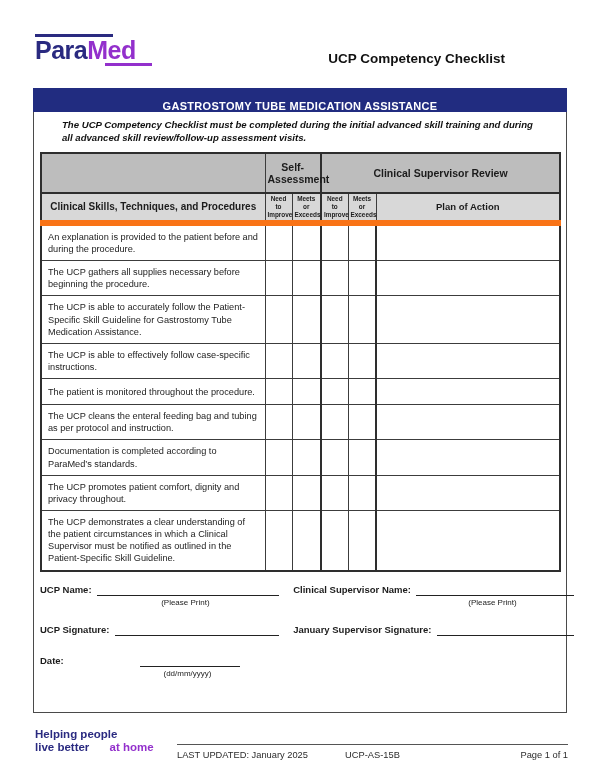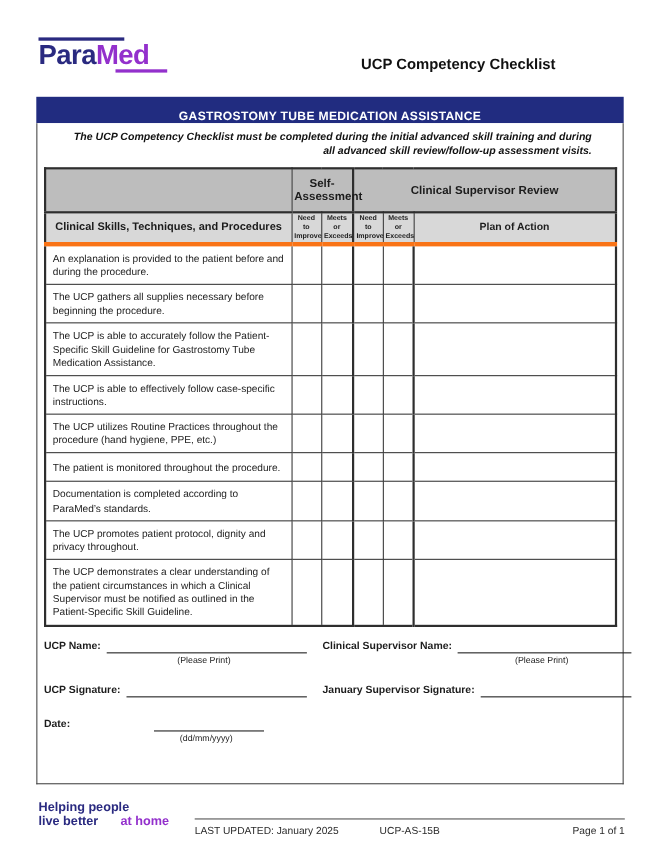--- a/index.html
+++ b/index.html
@@ -35,38 +35,38 @@
     font-size:11px;font-weight:bold;letter-spacing:0.3px;
     display:flex;align-items:flex-end;justify-content:center;
   }
   
   .content-box{
     position:absolute;left:33px;top:112px;width:534px;min-height:601px;
     border:1.5px solid #4a4a4a;border-top:none;
     background:#fff;
   }
   .instruction{
-    padding:7px 28px 0 28px;text-align:right;
+    padding:7px 28px 0 28px;text-align:left;
     font-size:9.6px;font-weight:bold;font-style:italic;line-height:1.35;color:#111;
   }
   
   table.checklist{
     border-collapse:collapse;table-layout:fixed;
     width:calc(100% - 11px);margin:7px 5px 0 6px;
     border:2px solid #2e2e2e;
   }
   .checklist th,.checklist td{border:1px solid var(--line);}
   .checklist thead tr.grp th{
     background:var(--hdr-gray1);height:40px;
     font-size:10.5px;font-weight:bold;text-align:center;line-height:1.15;
     border-bottom:2px solid #2e2e2e;padding:1px 2px;
   }
   .checklist thead tr.cols th{
     background:var(--hdr-gray2);height:25px;text-align:center;
-    border-bottom:4px solid #f97316;padding:1px 2px;vertical-align:middle;
+    border-bottom:6px solid #f97316;padding:1px 2px;vertical-align:middle;
   }
   .checklist thead th.skills-h{font-size:10px;font-weight:bold;}
   .checklist thead th.small-h{font-size:6.4px;font-weight:bold;line-height:1.25;}
   .checklist thead th.plan-h{font-size:9.5px;font-weight:bold;}
   .checklist td{height:26px;vertical-align:middle;}
   .checklist td.skill{
     font-size:9.2px;line-height:1.32;padding:5px 6px;text-align:left;
   }
   .thick-left{border-left:2px solid #2e2e2e !important;}
   
@@ -168,50 +168,50 @@
 
     <tr>
       <td class="skill">The UCP is able to effectively follow case-specific instructions.</td>
       <td></td>
       <td></td>
       <td class="thick-left"></td>
       <td></td>
       <td class="thick-left"></td>
     </tr>
 
-    <tr>
-      <td class="skill">The UCP utilizes Routine Practices throughout the procedure (hand hygiene, PPE, etc.)</td>
-      <td></td>
-      <td></td>
-      <td class="thick-left"></td>
-      <td></td>
-      <td class="thick-left"></td>
-    </tr>
 
     <tr>
       <td class="skill">The patient is monitored throughout the procedure.</td>
       <td></td>
       <td></td>
       <td class="thick-left"></td>
       <td></td>
       <td class="thick-left"></td>
     </tr>
 
+    <tr>
+      <td class="skill">The UCP cleans the enteral feeding bag and tubing as per protocol and instruction.</td>
+      <td></td>
+      <td></td>
+      <td class="thick-left"></td>
+      <td></td>
+      <td class="thick-left"></td>
+    </tr>
 
     <tr>
       <td class="skill">Documentation is completed according to ParaMed’s standards.</td>
       <td></td>
       <td></td>
       <td class="thick-left"></td>
       <td></td>
       <td class="thick-left"></td>
     </tr>
 
     <tr>
-      <td class="skill">The UCP promotes patient protocol, dignity and privacy throughout.</td>
+      <td class="skill">The UCP promotes patient comfort, dignity and privacy throughout.</td>
       <td></td>
       <td></td>
       <td class="thick-left"></td>
       <td></td>
       <td class="thick-left"></td>
     </tr>
 
     <tr>
       <td class="skill">The UCP demonstrates a clear understanding of the patient circumstances in which a Clinical Supervisor must be notified as outlined in the Patient-Specific Skill Guideline.</td>
       <td></td>

